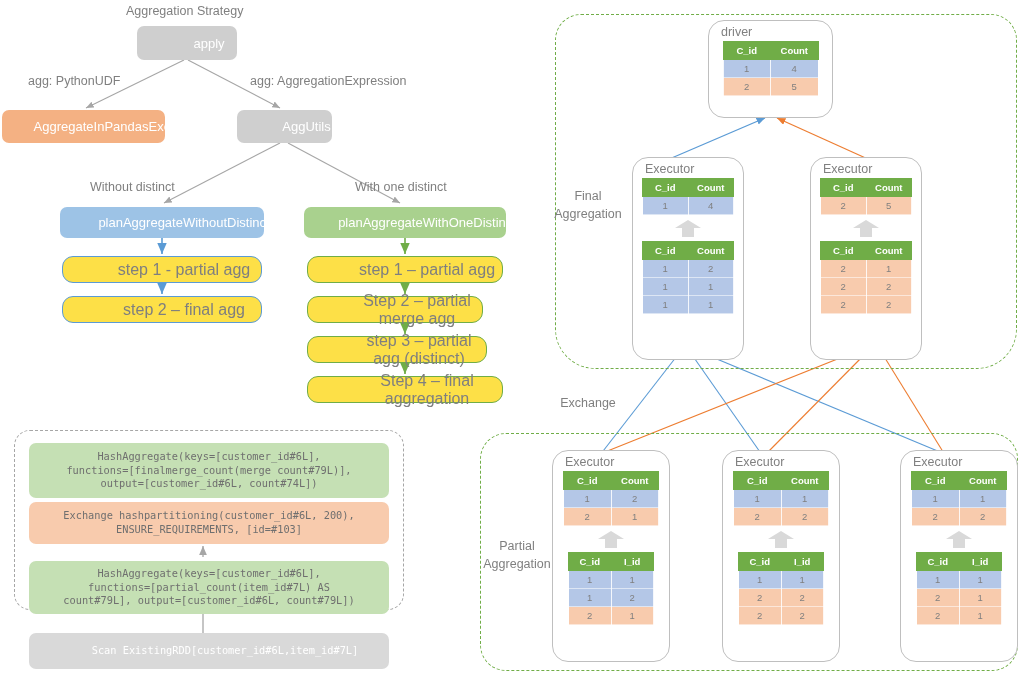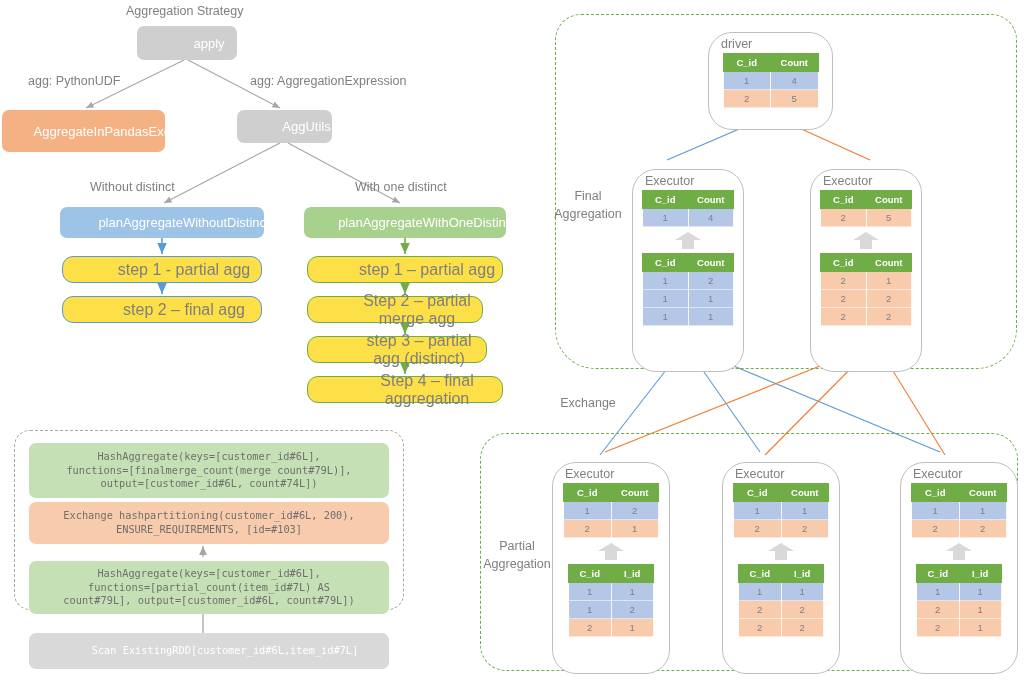--- a/index.html
+++ b/index.html
@@ -23,21 +23,21 @@
   .code{border-radius:7px;font-family:"DejaVu Sans Mono",monospace;font-size:10.3px;
         line-height:1.32;color:#6f6f6f;padding:5px 8px;text-align:center;
         display:flex;align-items:center;justify-content:center;white-space:pre;}
   .code.green{background:#c5e0b4;}
   .code.orange{background:#f8cbad;}
   .code.gray{background:#d9d9d9;color:#ffffff;padding-left:40px;}
   .dashbox{border:1.4px dashed #a6a6a6;border-radius:16px;}
 
   
   .greenzone{border:1.6px dashed #70ad47;border-radius:26px;}
-  .pod{border:1.2px solid #bfbfbf;border-radius:24px;background:#ffffff;margin-top:12px;}
+  .pod{border:1.2px solid #bfbfbf;border-radius:16px;background:#ffffff;}
   .podlabel{font-size:12.5px;color:#808080;}
 
   table.t{border-collapse:collapse;table-layout:fixed;}
   table.t th{background:#70ad47;color:#ffffff;font-size:9.5px;font-weight:bold;
              text-align:center;border:1px solid #70ad47;padding:0;height:17px;}
   table.t td{font-size:9.5px;color:#7f7f7f;text-align:center;
              border-left:1px solid rgba(255,255,255,.85);
              border-right:1px solid rgba(255,255,255,.85);
              border-top:1px solid rgba(255,255,255,.55);
              border-bottom:1px solid rgba(255,255,255,.55);
@@ -104,21 +104,21 @@
 
 </svg>
 
 <div class="abs lbl" style="left:126px;top:4px;">Aggregation Strategy</div>
 
 <div class="abs node gray ctr" style="left:137px;top:26px;width:100px;height:34px;">apply</div>
 
 <div class="abs lbl" style="left:28px;top:74px;">agg: PythonUDF</div>
 <div class="abs lbl" style="left:250px;top:74px;">agg: AggregationExpression</div>
 
-<div class="abs node orange ctr" style="left:2px;top:110px;width:163px;height:42px;">AggregateInPandasExec</div>
+<div class="abs node orange ctr" style="left:2px;top:110px;width:163px;height:33px;">AggregateInPandasExec</div>
 <div class="abs node gray ctr" style="left:237px;top:110px;width:95px;height:33px;">AggUtils</div>
 
 <div class="abs lbl" style="left:90px;top:180px;">Without distinct</div>
 <div class="abs lbl" style="left:355px;top:180px;">With one distinct</div>
 
 <div class="abs node blue ctr" style="left:60px;top:207px;width:204px;height:31px;">planAggregateWithoutDistinct</div>
 <div class="abs stepbox b ctr" style="left:62px;top:256px;width:200px;height:27px;">step 1 - partial agg</div>
 <div class="abs stepbox b ctr" style="left:62px;top:296px;width:200px;height:27px;">step 2 – final agg</div>
 
 <div class="abs node green ctr" style="left:304px;top:207px;width:202px;height:31px;">planAggregateWithOneDistinct</div>

